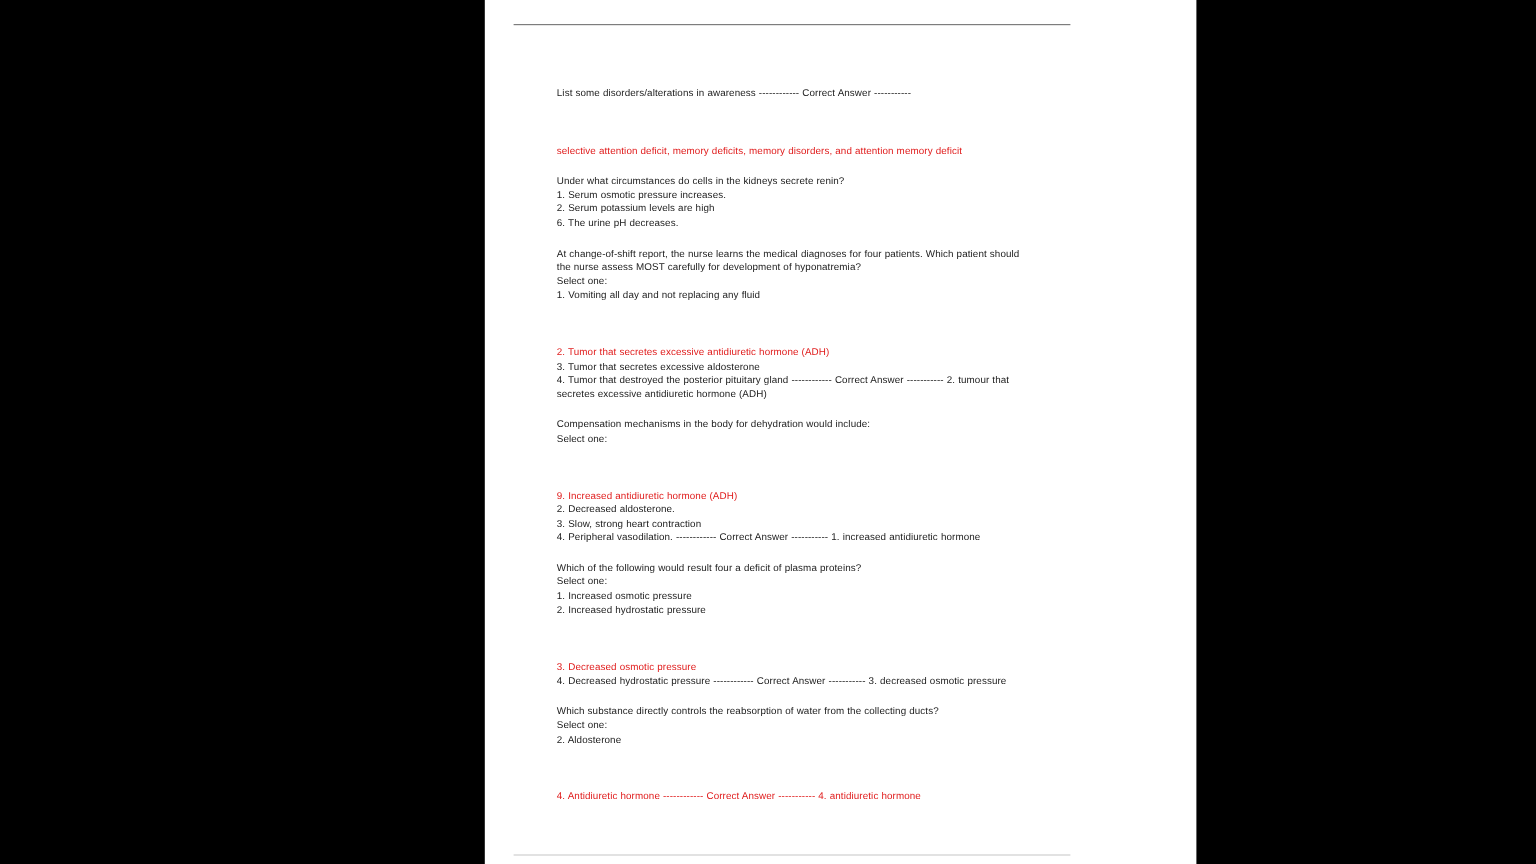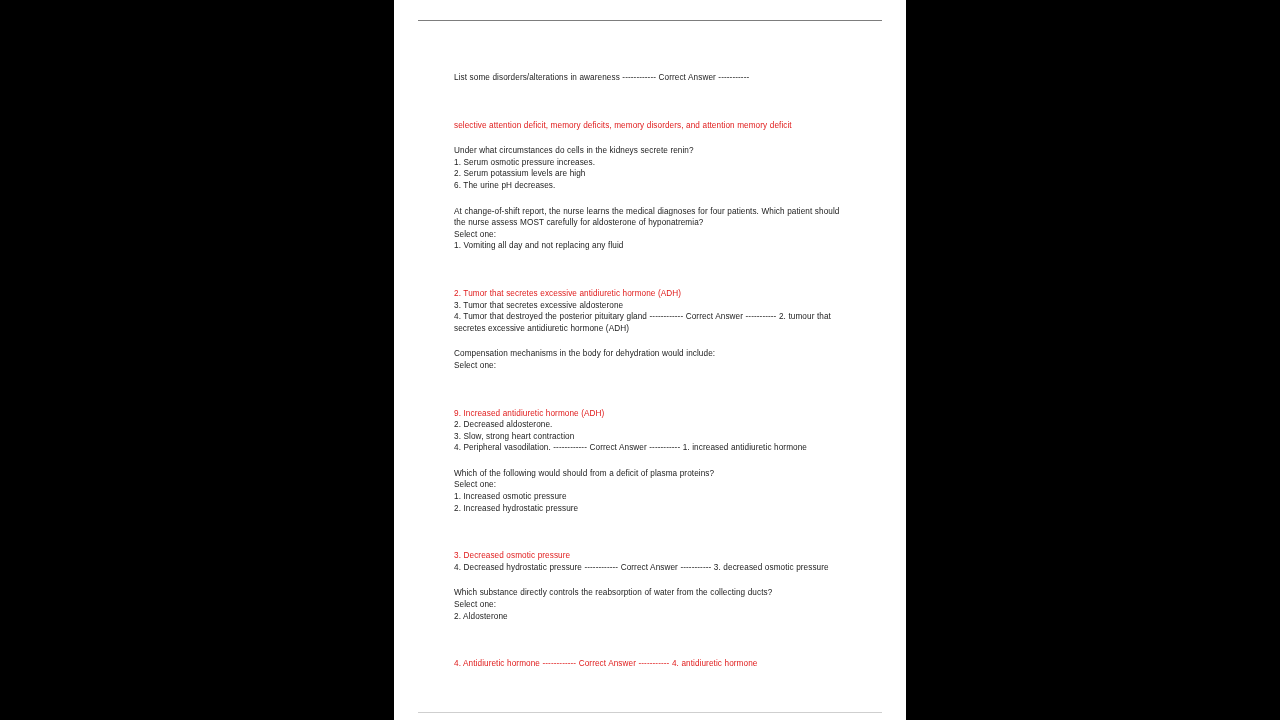--- a/index.html
+++ b/index.html
@@ -17,23 +17,23 @@
   #screen {
     position: relative;
     width: 1280px;
     height: 720px;
     background: #000000;
   }
 
   
   #page {
     position: absolute;
-    left: 394px;
+    left: 404px;
     top: 0;
-    width: 512px;
+    width: 593px;
     height: 720px;
     background: #ffffff;
   }
 
   .rule {
     position: absolute;
     left: 24px;
     width: 464px;
     background: #8a8a8a;
   }
@@ -88,37 +88,37 @@
           <div class="line">List some disorders/alterations in awareness ------------ Correct Answer -----------</div>
           <div class="line red">selective attention deficit, memory deficits, memory disorders, and attention memory deficit</div>
         </div>
         <div class="qblock">
           <div class="line">Under what circumstances do cells in the kidneys secrete renin?</div>
           <div class="line">1. Serum osmotic pressure increases.</div>
           <div class="line">2. Serum potassium levels are high</div>
           <div class="line">6. The urine pH decreases.</div>
         </div>
         <div class="qblock">
-          <div class="line">At change-of-shift report, the nurse learns the medical diagnoses for four patients. Which patient should the nurse assess MOST carefully for aldosterone of hyponatremia?</div>
+          <div class="line">At change-of-shift report, the nurse learns the medical diagnoses for four patients. Which patient should the nurse assess MOST carefully for development of hyponatremia?</div>
           <div class="line">Select one:</div>
           <div class="line">1. Vomiting all day and not replacing any fluid</div>
           <div class="line red">2. Tumor that secretes excessive antidiuretic hormone (ADH)</div>
           <div class="line">3. Tumor that secretes excessive aldosterone</div>
           <div class="line">4. Tumor that destroyed the posterior pituitary gland ------------ Correct Answer ----------- 2. tumour that secretes excessive antidiuretic hormone (ADH)</div>
         </div>
         <div class="qblock">
           <div class="line">Compensation mechanisms in the body for dehydration would include:</div>
           <div class="line">Select one:</div>
           <div class="line red">9. Increased antidiuretic hormone (ADH)</div>
           <div class="line">2. Decreased aldosterone.</div>
           <div class="line">3. Slow, strong heart contraction</div>
           <div class="line">4. Peripheral vasodilation. ------------ Correct Answer ----------- 1. increased antidiuretic hormone</div>
         </div>
         <div class="qblock">
-          <div class="line">Which of the following would should from a deficit of plasma proteins?</div>
+          <div class="line">Which of the following would result four a deficit of plasma proteins?</div>
           <div class="line">Select one:</div>
           <div class="line">1. Increased osmotic pressure</div>
           <div class="line">2. Increased hydrostatic pressure</div>
           <div class="line red">3. Decreased osmotic pressure</div>
           <div class="line">4. Decreased hydrostatic pressure ------------ Correct Answer ----------- 3. decreased osmotic pressure</div>
         </div>
         <div class="qblock">
           <div class="line">Which substance directly controls the reabsorption of water from the collecting ducts?</div>
           <div class="line">Select one:</div>
           <div class="line">2. Aldosterone</div>

